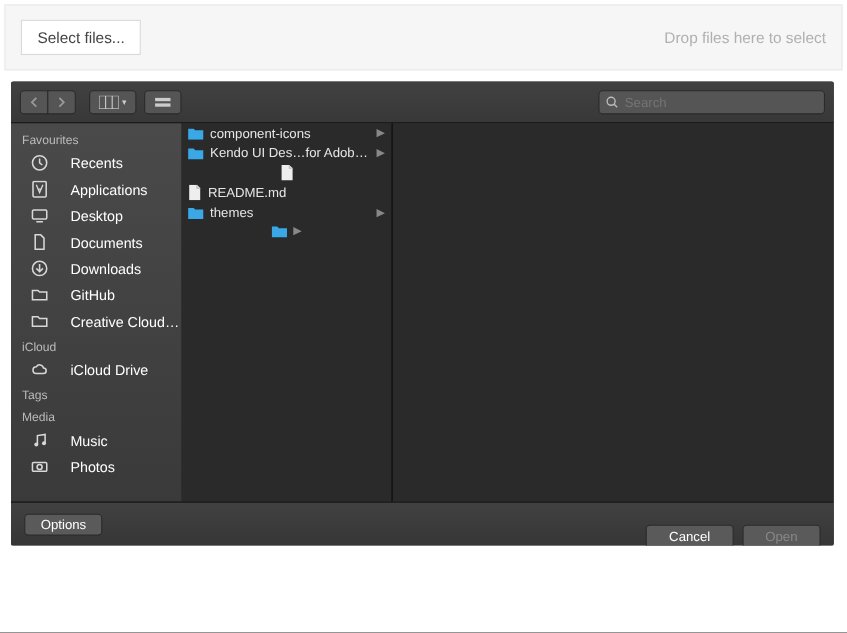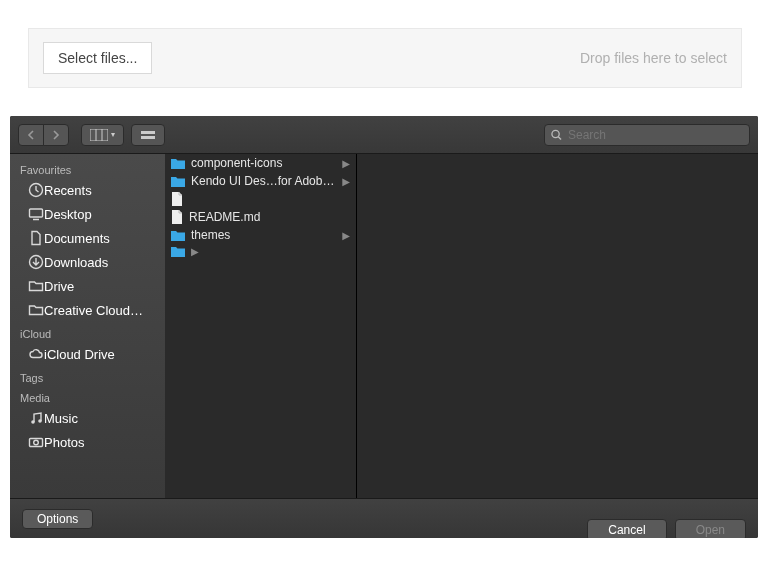--- a/index.html
+++ b/index.html
@@ -1,19 +1,19 @@
 <!DOCTYPE html>
 <html><head>
 <meta charset="utf-8">
 <style>
 * { box-sizing: border-box; margin: 0; padding: 0; }
 body { font-family: -apple-system, BlinkMacSystemFont, "Segoe UI", Helvetica, Arial, sans-serif; font-size: 13px; background: #fff; width: 770px; height: 575px; overflow: hidden; }
 
 
-.dropzone { background: #f6f6f6; border: 1px solid #e8e8e8; margin: 28px; height: 60px; display: flex; align-items: center; justify-content: space-between; padding: 0 14px; }
+.dropzone { background: #f6f6f6; border: 1px solid #e8e8e8; margin: 4px; height: 60px; display: flex; align-items: center; justify-content: space-between; padding: 0 14px; }
 .select-btn { background: #fff; border: 1px solid #d9d9d9; padding: 7px 14px; font-size: 14px; cursor: pointer; color: #444; }
 .drop-text { color: #b0b0b0; font-size: 14px; }
 
 
 .dialog { margin: 10px; width: 748px; height: 422px; background: #2a2a2a; display: flex; flex-direction: column; color: #e6e6e6; border-radius: 2px; overflow: hidden; }
 .toolbar { height: 38px; background: linear-gradient(#414141, #383838); display: flex; align-items: center; padding: 0 8px; gap: 8px; border-bottom: 1px solid #1a1a1a; }
 .nav-btns { display: flex; }
 .tb-btn { background: #555; border: 1px solid #2b2b2b; height: 22px; min-width: 26px; display: inline-flex; align-items: center; justify-content: center; border-radius: 4px; cursor: pointer; color: #aaa; }
 .tb-btn + .tb-btn { margin-left: -1px; }
 .tb-btn.left { border-top-right-radius: 0; border-bottom-right-radius: 0; }
@@ -24,26 +24,26 @@
 .path-select { background: #555; border: 1px solid #2b2b2b; border-radius: 4px; height: 22px; width: 194px; display: flex; align-items: center; padding: 0 6px; gap: 6px; color: #e6e6e6; cursor: pointer; position: relative; }
 .path-select .folder-icon { width: 14px; height: 10px; }
 .path-select .label { font-size: 12px; flex: 1; }
 .path-select .updn { font-size: 10px; color: #ccc; position: absolute; right: 6px; }
 .search-box { background: #555; border: 1px solid #2b2b2b; border-radius: 4px; height: 22px; width: 206px; display: flex; align-items: center; padding: 0 6px; gap: 6px; color: #aaa; }
 .search-box input { background: transparent; border: none; outline: none; color: #e6e6e6; font-size: 12px; width: 100%; }
 
 .body { flex: 1; display: flex; overflow: hidden; }
 .sidebar { width: 155px; background: linear-gradient(#4a4a4a, #3a3a3a); overflow-y: auto; padding-top: 4px; }
 .sb-header { font-size: 11px; color: #bbb; padding: 6px 10px 2px 10px; }
-.sb-item { display: flex; align-items: center; gap: 0; padding: 4px 10px 4px 18px; font-size: 13px; color: #fff; cursor: pointer; white-space: nowrap; overflow: hidden; text-overflow: ellipsis; }
+.sb-item { display: flex; align-items: center; gap: 20px; padding: 4px 10px 4px 18px; font-size: 13px; color: #fff; cursor: pointer; white-space: nowrap; overflow: hidden; text-overflow: ellipsis; }
 .sb-item svg, .sb-item .ico { flex-shrink: 0; }
 
 .column { width: 192px; background: #2a2a2a; border-right: 1px solid #000; overflow-y: auto; }
 .column2 { flex: 1; background: #2a2a2a; }
-.file-row { display: flex; align-items: center; gap: 6px; padding: 2px 6px; font-size: 12px; color: #e6e6e6; cursor: pointer; white-space: nowrap; }
+.file-row { display: flex; align-items: center; gap: 6px; padding: 2px 6px; font-size: 12px; color: #e6e6e6; cursor: pointer; white-space: nowrap; justify-content: center; }
 .file-row .name { flex: 1; overflow: hidden; text-overflow: ellipsis; }
 .file-row .chev { color: #888; font-size: 10px; }
 
 .footer { height: 40px; background: linear-gradient(#414141, #363636); display: flex; align-items: center; padding: 0 12px; gap: 8px; border-top: 1px solid #1a1a1a; }
 .footer .spacer { flex: 1; }
 .f-btn { background: #5a5a5a; border: 1px solid #2b2b2b; border-radius: 4px; height: 22px; padding: 0 20px; font-size: 12px; color: #fff; cursor: pointer; display: inline-flex; align-items: center; margin-top: 23px; }
 .f-btn.disabled { color: #888; cursor: default; }
 .f-options { background: #5a5a5a; border: 1px solid #2b2b2b; border-radius: 4px; height: 20px; padding: 0 14px; font-size: 12px; color: #fff; cursor: pointer; display: inline-flex; align-items: center; }
 
 
@@ -104,20 +104,29 @@
             <svg width="16" height="16" viewBox="0 0 16 16">
               <circle cx="8" cy="8" r="6.5" stroke="#d8d8d8" stroke-width="1.4" fill="none"></circle>
               <path d="M8 4 V8 L10.5 10" stroke="#d8d8d8" stroke-width="1.4" fill="none"></path>
             </svg>
           </span>
           <span>Recents</span>
         </div>
         <div class="sb-item">
           <span>
             <svg width="16" height="16" viewBox="0 0 16 16">
+              <rect x="2" y="1" width="12" height="14" rx="1" stroke="#d8d8d8" stroke-width="1.4" fill="none"></rect>
+              <path d="M5 4 L8 11 L11 4 M6 8 H10" stroke="#d8d8d8" stroke-width="1.2" fill="none"></path>
+            </svg>
+          </span>
+          <span>Applications</span>
+        </div>
+        <div class="sb-item">
+          <span>
+            <svg width="16" height="16" viewBox="0 0 16 16">
               <rect x="1.5" y="3" width="13" height="8" rx="1" stroke="#d8d8d8" stroke-width="1.4" fill="none"></rect>
               <line x1="5" y1="13.5" x2="11" y2="13.5" stroke="#d8d8d8" stroke-width="1.4"></line>
             </svg>
           </span>
           <span>Desktop</span>
         </div>
         <div class="sb-item">
           <span>
             <svg width="16" height="16" viewBox="0 0 16 16">
               <path d="M4 1.5 h5 l3 3 v10 h-8 z" stroke="#d8d8d8" stroke-width="1.4" fill="none"></path>
@@ -133,21 +142,21 @@
             </svg>
           </span>
           <span>Downloads</span>
         </div>
         <div class="sb-item">
           <span>
             <svg width="16" height="16" viewBox="0 0 16 16">
               <path d="M1.5 4 h5 l1.5 1.5 H14.5 V12.5 H1.5 Z" stroke="#d8d8d8" stroke-width="1.4" fill="none"></path>
             </svg>
           </span>
-          <span>Drive</span>
+          <span>GitHub</span>
         </div>
         <div class="sb-item">
           <span>
             <svg width="16" height="16" viewBox="0 0 16 16">
               <path d="M1.5 4 h5 l1.5 1.5 H14.5 V12.5 H1.5 Z" stroke="#d8d8d8" stroke-width="1.4" fill="none"></path>
             </svg>
           </span>
           <span>Creative Cloud…</span>
         </div>
         <div class="sb-header">iCloud</div>

